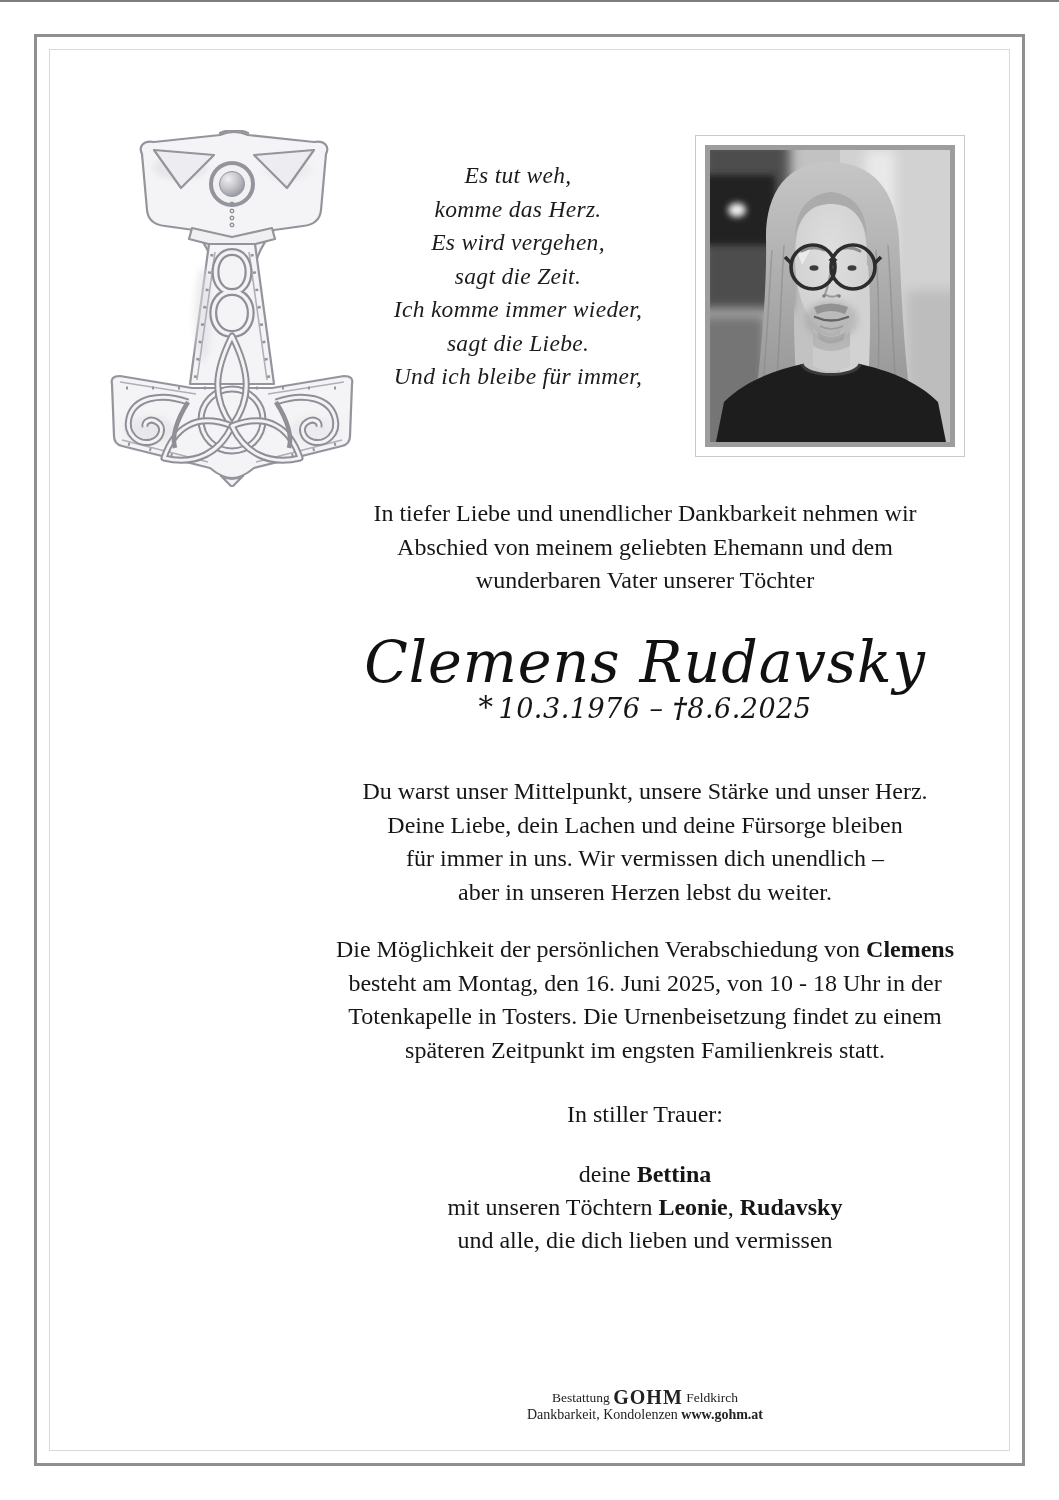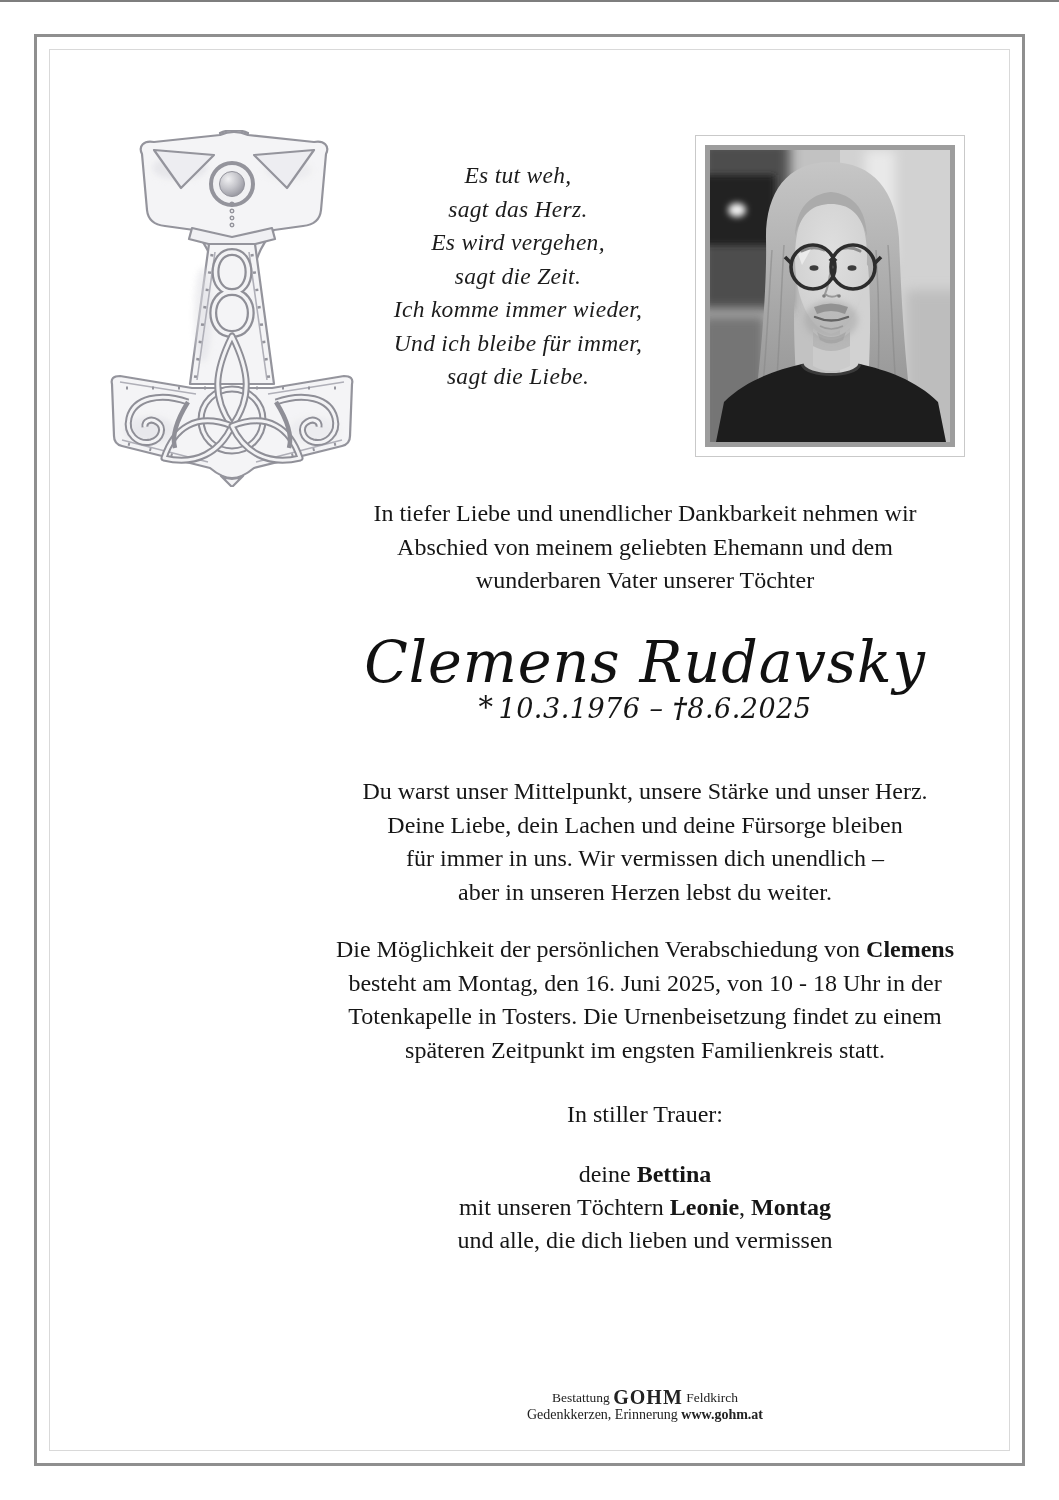--- a/index.html
+++ b/index.html
@@ -110,26 +110,26 @@
       <g fill="none" transform="translate(248,0) scale(-1,1)">
         <path d="M80,272 C52,262 26,268 21,288 C17,304 30,315 43,312 C54,309 57,297 49,292 C43,288 36,291 37,297" stroke-width="7" stroke="#86868f"></path>
         <path d="M80,272 C52,262 26,268 21,288 C17,304 30,315 43,312 C54,309 57,297 49,292 C43,288 36,291 37,297" stroke-width="3" stroke="#f3f3f5"></path>
         <path d="M80,272 C70,288 63,304 67,318" stroke-width="4.5" stroke="#86868f"></path>
       </g>
     </g>
   </svg>
 
   <div class="poem">
     <div>Es tut weh,</div>
-    <div>sagt das Herz.</div>
+    <div>komme das Herz.</div>
     <div>Es wird vergehen,</div>
     <div>sagt die Zeit.</div>
     <div>Ich komme immer wieder,</div>
+    <div>sagt die Liebe.</div>
     <div>Und ich bleibe für immer,</div>
-    <div>sagt die Liebe.</div>
   </div>
 
   <div class="photo-frame">
     <div class="photo-mat">
       <svg viewBox="0 0 240 292" aria-hidden="true">
         <defs>
           <filter id="pb6" x="-50%" y="-50%" width="200%" height="200%">
               <feGaussianBlur stdDeviation="6"></feGaussianBlur>
             </filter>
           <filter id="pb3" x="-50%" y="-50%" width="200%" height="200%">
@@ -212,21 +212,21 @@
   <div class="tblock farewell">
     <div><span>Die Möglichkeit der persönlichen Verabschiedung von </span><b>Clemens</b></div>
     <div>besteht am Montag, den 16. Juni 2025, von 10 - 18 Uhr in der</div>
     <div>Totenkapelle in Tosters. Die Urnenbeisetzung findet zu einem</div>
     <div>späteren Zeitpunkt im engsten Familienkreis statt.</div>
   </div>
 
   <div class="tblock mourning-title">In stiller Trauer:</div>
   <div class="tblock mourners">
     <div><span>deine </span><b>Bettina</b></div>
-    <div><span>mit unseren Töchtern </span><b>Leonie</b><span>, </span><b>Montag</b></div>
+    <div><span>mit unseren Töchtern </span><b>Leonie</b><span>, </span><b>Rudavsky</b></div>
     <div>und alle, die dich lieben und vermissen</div>
   </div>
 
   <div class="tblock footer">
     <div class="line1"><span>Bestattung </span><span class="brand">GOHM</span><span> Feldkirch</span></div>
-    <div class="line2"><span>Gedenkkerzen, Erinnerung </span><span class="site">www.gohm.at</span></div>
+    <div class="line2"><span>Dankbarkeit, Kondolenzen </span><span class="site">www.gohm.at</span></div>
   </div>
 </div>
 
 </body></html>

